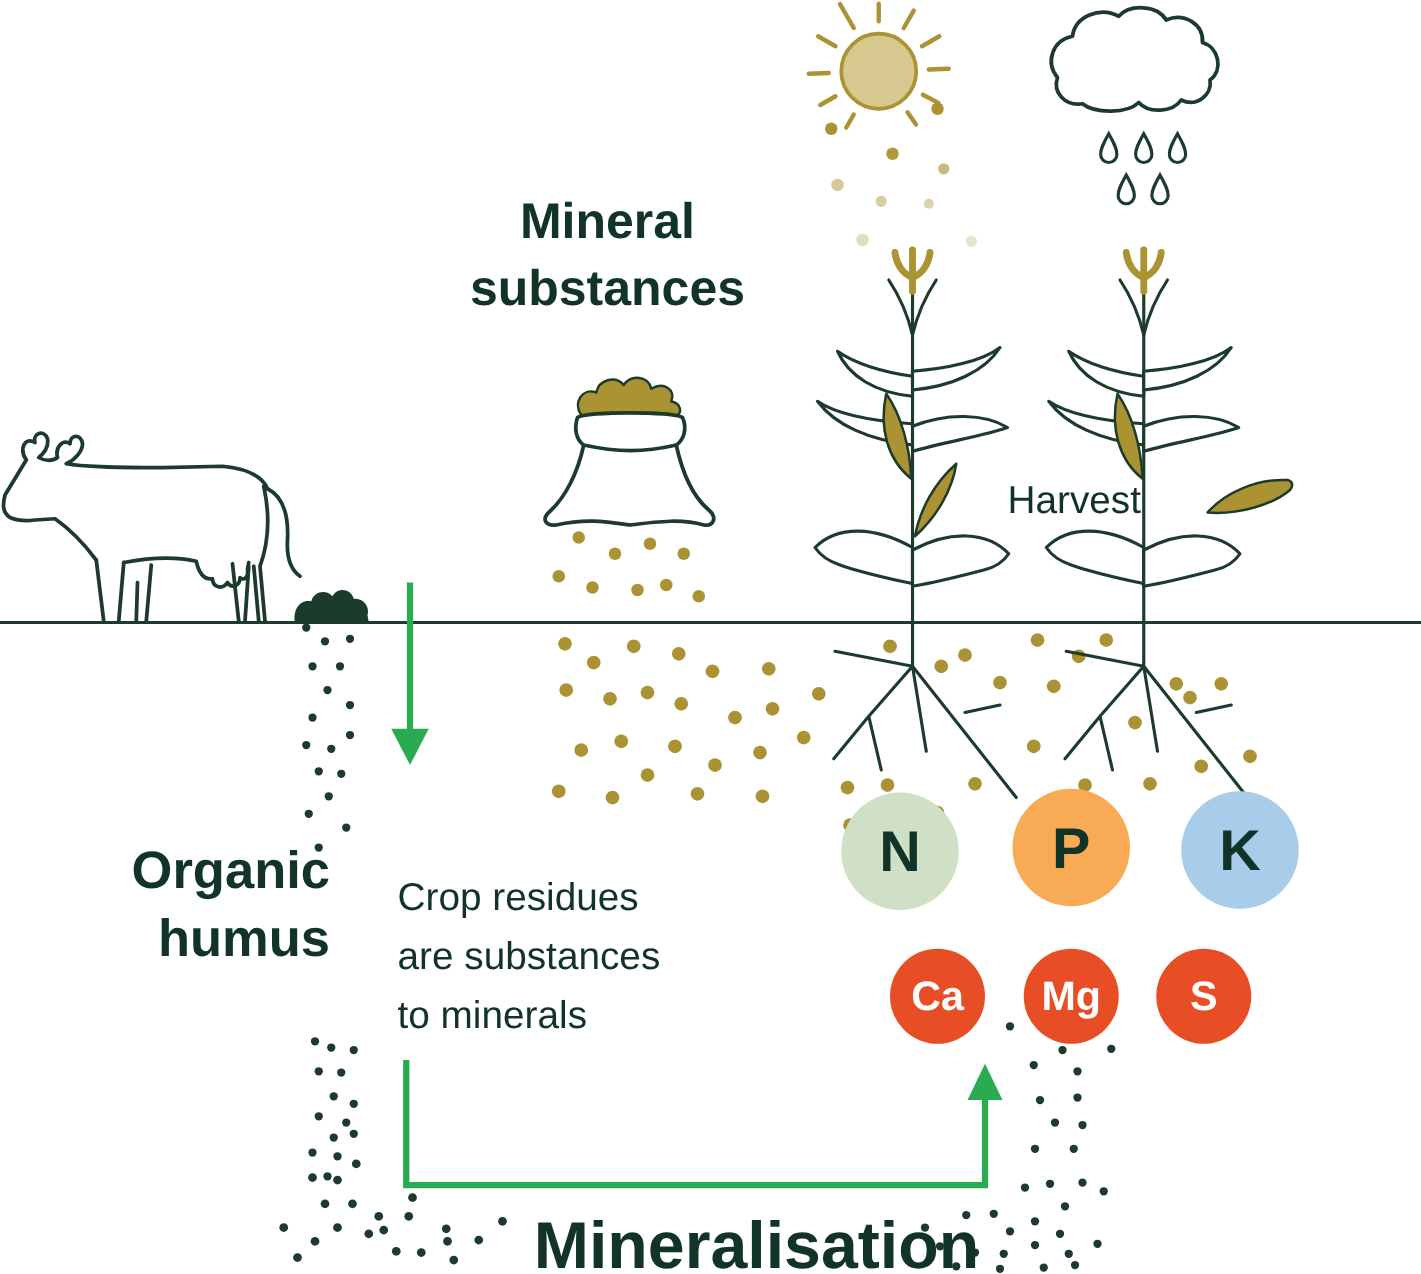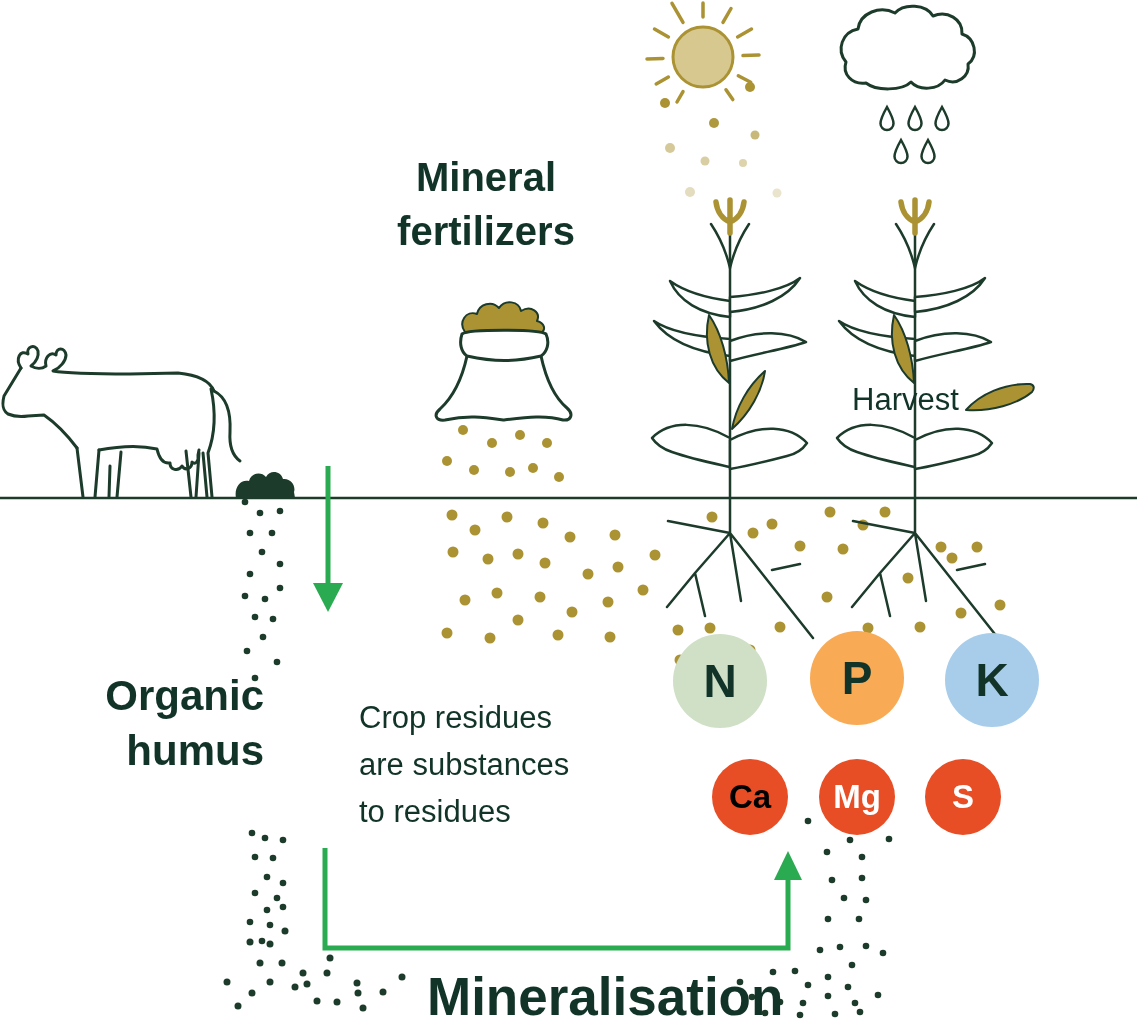--- a/index.html
+++ b/index.html
@@ -20,22 +20,22 @@
   .mound{fill:var(--gold);stroke:var(--line);stroke-width:2;stroke-linejoin:round;}
   .dark{fill:var(--line);}
   .flow{stroke:var(--green);stroke-width:5;fill:none;stroke-linejoin:miter;}
   .flowhead{fill:var(--green);}
   .dots-gold circle{fill:var(--gold);}
   .dots-dark circle{fill:var(--line);}
   
   .t{position:absolute;white-space:nowrap;}
   .title{left:326px;top:150px;width:320px;text-align:center;font-size:40px;line-height:54px;font-weight:700;}
   .organic{right:873px;top:668px;text-align:right;font-size:42px;line-height:55px;font-weight:700;}
-  .crop{left:318px;top:694px;font-size:31px;line-height:47px;margin-left:41px;}
-  .harvest{left:852px;top:382px;font-size:31px;}
+  .crop{left:318px;top:694px;font-size:31px;line-height:47px;}
+  .harvest{left:806px;top:382px;font-size:31px;}
   .mineralisation{left:427px;top:966px;font-size:53px;font-weight:700;}
   
   .chip{position:absolute;border-radius:50%;display:flex;align-items:center;justify-content:center;font-weight:700;}
   .chip.big{width:94px;height:94px;font-size:46px;}
   .chip.small{width:76px;height:76px;font-size:33px;}
   .n{left:673px;top:634px;} .p{left:810px;top:631px;} .k{left:945px;top:633px;}
   .ca{left:712px;top:759px;} .mg{left:819px;top:759px;} .s{left:925px;top:759px;}
 </style>
 </head>
 <body>
@@ -273,48 +273,48 @@
     <path class="goldleaf" d="M 966 410 C 980 394, 1005 383, 1030 384 C 1034 385, 1035 388, 1032 392 C 1018 404, 990 412, 966 410 Z"></path>
 
     <g>
       <path class="flow" d="M 325 848 L 325 948 L 788 948 L 788 878"></path>
       <polygon class="flowhead" points="774,880 802,880 788,851"></polygon>
     </g>
   </svg>
 
   <div class="t title">
     <div>Mineral</div>
-    <div>fertilizers</div>
+    <div>substances</div>
   </div>
 
   <div class="t harvest">Harvest</div>
 
   <div class="t organic">
     <div>Organic</div>
     <div>humus</div>
   </div>
 
   <div class="t crop">
     <div>Crop residues</div>
     <div>are substances</div>
-    <div>to residues</div>
+    <div>to minerals</div>
   </div>
 
   <div class="t mineralisation">Mineralisation</div>
 
   <div class="chip big n" style="background: rgb(207, 224, 199); color: rgb(18, 52, 40);">
       <span>N</span>
     </div>
   <div class="chip big p" style="background: rgb(248, 170, 85); color: rgb(18, 52, 40);">
       <span>P</span>
     </div>
   <div class="chip big k" style="background: rgb(167, 205, 235); color: rgb(18, 52, 40);">
       <span>K</span>
     </div>
-  <div class="chip small ca" style="background: rgb(232, 78, 38); color: #000000;">
+  <div class="chip small ca" style="background: rgb(232, 78, 38); color: #ffffff;">
       <span>Ca</span>
     </div>
   <div class="chip small mg" style="background: rgb(232, 78, 38); color: #ffffff;">
       <span>Mg</span>
     </div>
   <div class="chip small s" style="background: rgb(232, 78, 38); color: rgb(255, 255, 255);">
       <span>S</span>
     </div>
 </div>
 

